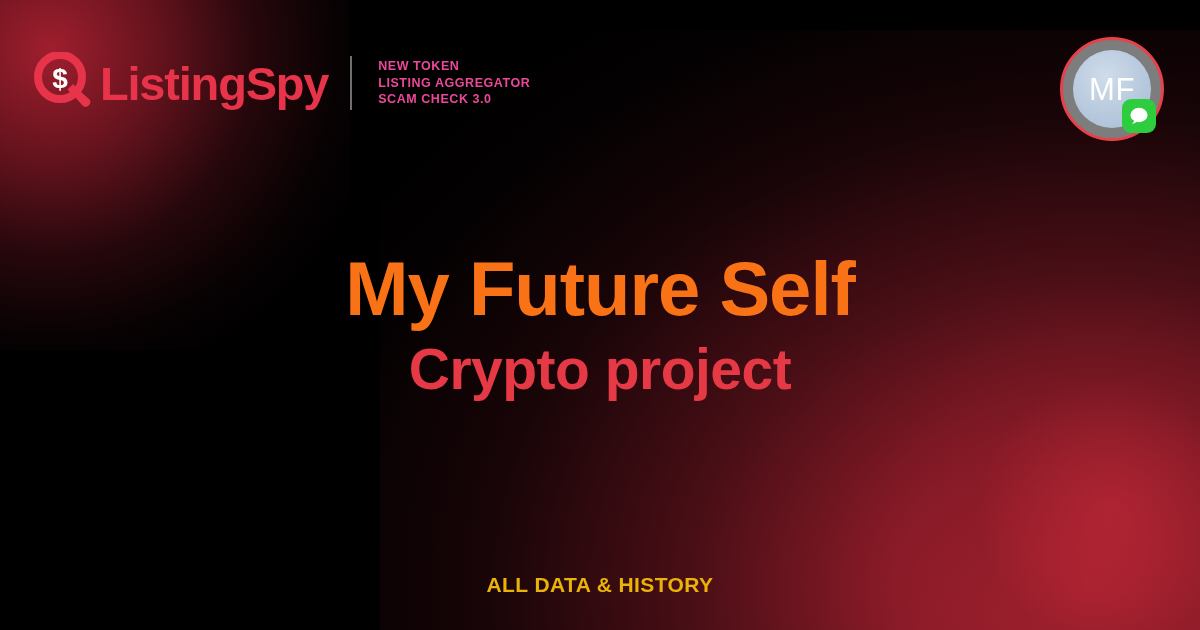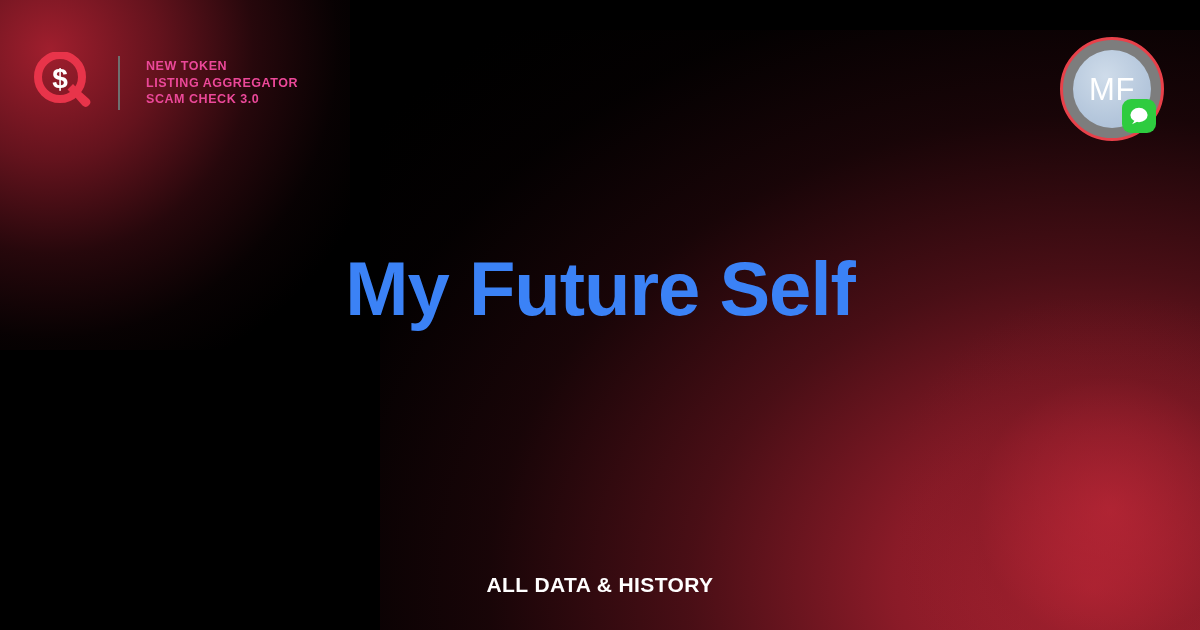--- a/index.html
+++ b/index.html
@@ -153,21 +153,21 @@
   
   .center-block {
     position: absolute;
     left: 0;
     right: 0;
     top: 246px;
     text-align: center;
     z-index: 5;
   }
   .project-title {
-    color: #3b82f6;
+    color: #f97316;
     font-size: 76px;
     font-weight: bold;
     line-height: 86px;
     letter-spacing: -1px;
     margin: 0;
   }
   .project-subtitle {
     color: #E63946;
     font-size: 57px;
     font-weight: bold;
@@ -176,21 +176,21 @@
     margin: 4px 0 0 0;
   }
 
   
   .footer {
     position: absolute;
     left: 0;
     right: 0;
     top: 573px;
     text-align: center;
-    color: #ffffff;
+    color: #eab308;
     font-size: 21px;
     font-weight: bold;
     letter-spacing: 0.4px;
     z-index: 5;
   }
 </style>
 </head>
 <body>
 
 <div id="og-card">
@@ -202,20 +202,21 @@
   <div class="header">
 
     <span class="logo-mark">
       <svg width="62" height="62" viewBox="0 0 62 62" xmlns="http://www.w3.org/2000/svg">
         <path d="M33.5 37.5 L41 45 L48.5 53.5 A4.6 4.6 0 0 0 55 47 L46.5 39.5 L39 32 Z" fill="#E8344A"></path>
         <circle cx="26" cy="25" r="22" fill="none" stroke="#E8344A" stroke-width="8"></circle>
         <text x="26" y="36" text-anchor="middle" fill="#FFFFFF" font-family="'Liberation Sans', sans-serif" font-size="28" font-weight="bold">$</text>
       </svg>
     </span>
 
+    <span class="logo-word">ListingSpy</span>
 
     <span class="header-divider"></span>
 
     <div class="tagline">
       <div>NEW TOKEN</div>
       <div>LISTING AGGREGATOR</div>
       <div>SCAM CHECK 3.0</div>
     </div>
   </div>
 
@@ -227,17 +228,18 @@
     <div class="avatar-badge">
       <svg width="22" height="22" viewBox="0 0 22 22" xmlns="http://www.w3.org/2000/svg">
         <ellipse cx="11" cy="10" rx="8.6" ry="7.2" fill="#FFFFFF"></ellipse>
         <path d="M6.8 15.2 L4.0 19.2 L9.6 16.6 Z" fill="#FFFFFF"></path>
       </svg>
     </div>
   </div>
 
   <div class="center-block">
     <div class="project-title">My Future Self</div>
+    <div class="project-subtitle">Crypto project</div>
   </div>
 
   <div class="footer">ALL DATA &amp; HISTORY</div>
 
 </div>
 
 </body></html>

